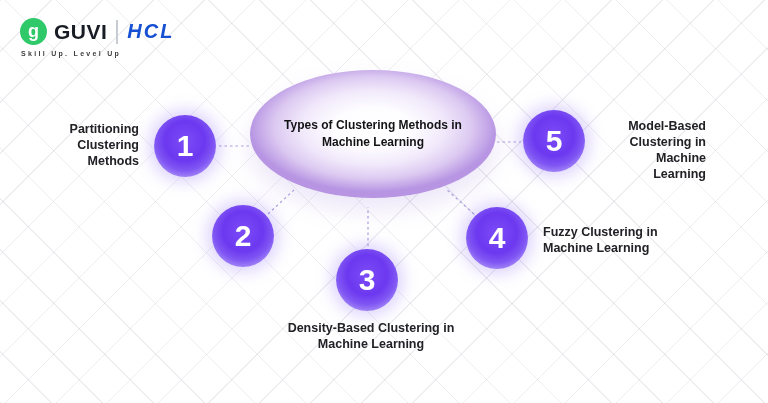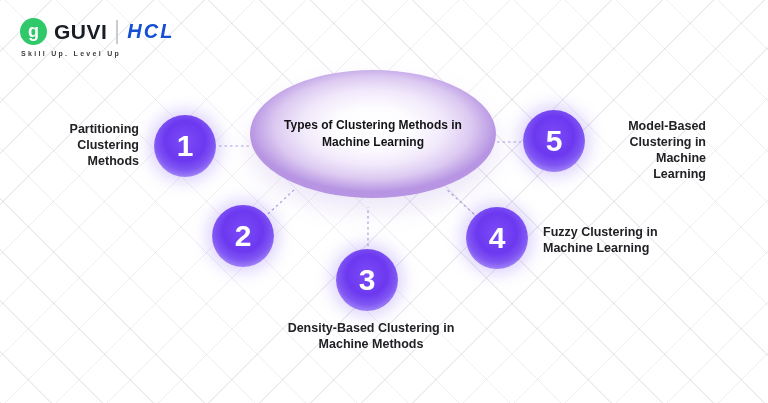--- a/index.html
+++ b/index.html
@@ -128,21 +128,21 @@
   </div>
   <div class="node-label l1">Partitioning Clustering Methods</div>
 
   <div class="node-circle c2">
     <span class="num">2</span>
   </div>
 
   <div class="node-circle c3">
     <span class="num">3</span>
   </div>
-  <div class="node-label l3">Density-Based Clustering in Machine Methods</div>
+  <div class="node-label l3">Density-Based Clustering in Machine Learning</div>
 
   <div class="node-circle c4">
     <span class="num">4</span>
   </div>
   <div class="node-label l4">Fuzzy Clustering in Machine Learning</div>
 
   <div class="node-circle c5">
     <span class="num">5</span>
   </div>
   <div class="node-label l5">Model-Based Clustering in Machine Learning</div>

